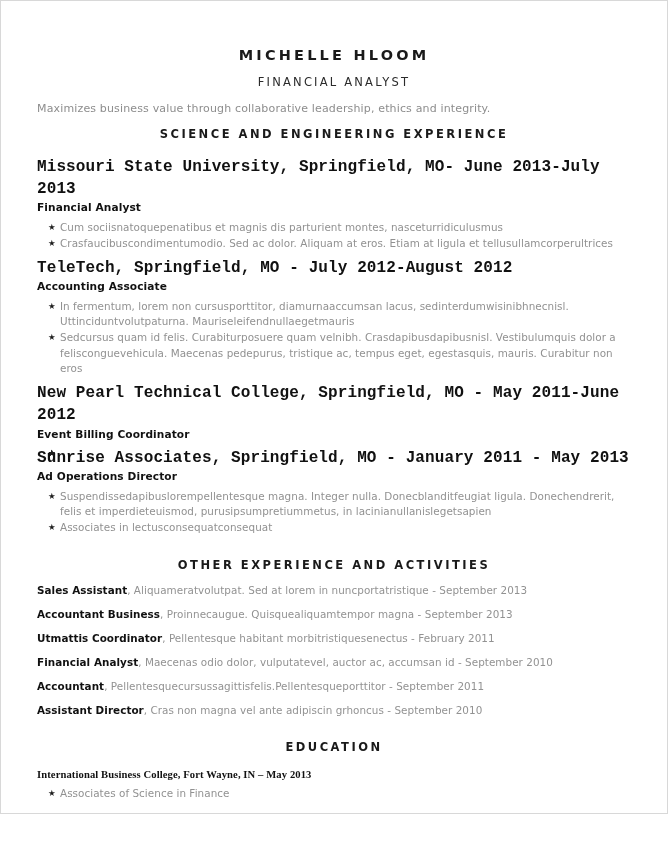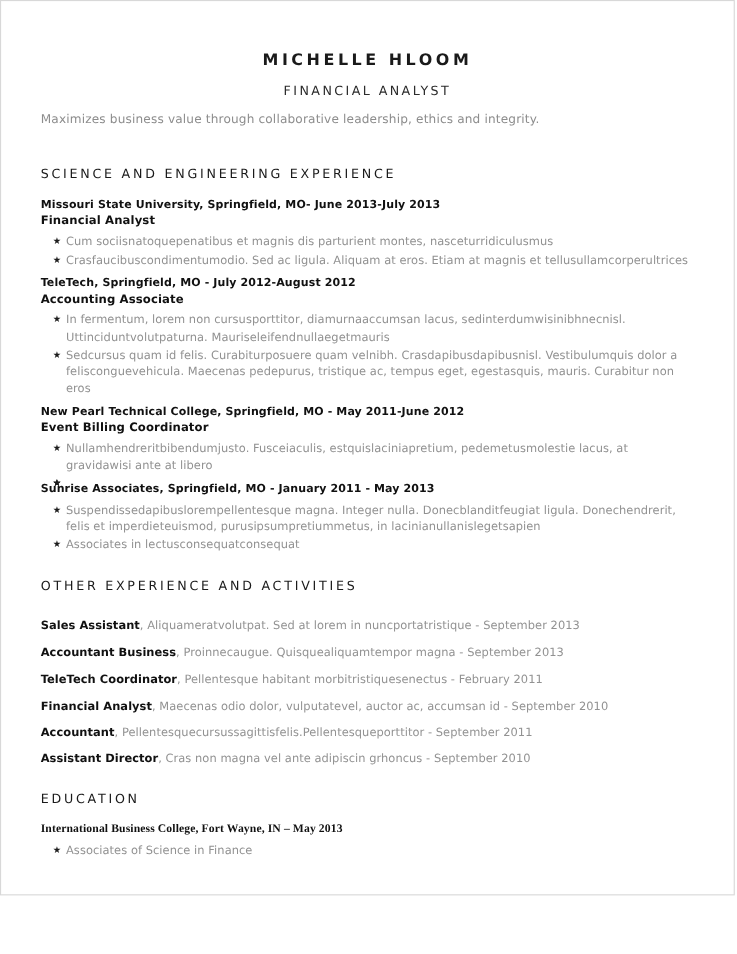--- a/index.html
+++ b/index.html
@@ -47,37 +47,39 @@
   .tagline {
     text-align: left;
     font-size: 11px;
     color: #8d8d8d;
     margin: 13px 0 0 0;
     letter-spacing: 0.15px;
   }
 
   
   .section-heading {
+    text-align: center;
     font-size: 11.5px;
-    font-weight: normal;
+    font-weight: bold;
     letter-spacing: 2.5px;
     color: #1a1a1a;
-    margin: 36px 0 0 0;
+    margin: 12px 0 0 0;
   }
   .section-heading.tight { margin-top: 22px; }
 
   
   .exp-block { margin-top: 6px; }
   .exp-block.first { margin-top: 15px; }
   .exp-org {
-    font-size: 10px;
+    font-size: 16px;
     font-weight: bold;
     color: #111;
     line-height: 1.38;
     letter-spacing: 0.1px;
+    font-family: Liberation Mono, monospace;
   }
   .exp-role {
     font-size: 10.6px;
     font-weight: bold;
     color: #111;
     line-height: 1.38;
     letter-spacing: 0.1px;
   }
   ul.bullets {
     list-style: none;
@@ -96,21 +98,21 @@
   ul.bullets li .star {
     position: absolute;
     left: 11px;
     top: 0;
     color: #1d1d1d;
     font-size: 8.5px;
     line-height: 1.75;
   }
 
   
-  .other-list { margin-top: 23px; }
+  .other-list { margin-top: 11px; }
   .other-item {
     font-size: 10.4px;
     color: #929292;
     line-height: 1.4;
     margin-bottom: 9.5px;
     letter-spacing: 0.05px;
   }
   .other-item .role {
     font-weight: bold;
     color: #111;
@@ -139,56 +141,57 @@
     <div class="tagline">Maximizes business value through collaborative leadership, ethics and integrity.</div>
 
     <div class="section-heading">SCIENCE AND ENGINEERING EXPERIENCE</div>
 
     <div id="experience-container">
         <div class="exp-block first">
           <div class="exp-org">Missouri State University, Springfield, MO- June 2013-July 2013</div>
           <div class="exp-role">Financial Analyst</div>
           <ul class="bullets">
             <li><span class="star">★</span><span>Cum sociisnatoquepenatibus et magnis dis parturient montes, nasceturridiculusmus</span></li>
-            <li><span class="star">★</span><span>Crasfaucibuscondimentumodio. Sed ac ligula. Aliquam at eros. Etiam at magnis et tellusullamcorperultrices</span></li>
+            <li><span class="star">★</span><span>Crasfaucibuscondimentumodio. Sed ac dolor. Aliquam at eros. Etiam at ligula et tellusullamcorperultrices</span></li>
           </ul>
         </div>
         <div class="exp-block">
           <div class="exp-org">TeleTech, Springfield, MO - July 2012-August 2012</div>
           <div class="exp-role">Accounting Associate</div>
           <ul class="bullets">
             <li><span class="star">★</span><span>In fermentum, lorem non cursusporttitor, diamurnaaccumsan lacus, sedinterdumwisinibhnecnisl. Uttinciduntvolutpaturna. Mauriseleifendnullaegetmauris</span></li>
             <li><span class="star">★</span><span>Sedcursus quam id felis. Curabiturposuere quam velnibh. Crasdapibusdapibusnisl. Vestibulumquis dolor a feliscongue​vehicula. Maecenas pedepurus, tristique ac, tempus eget, egestasquis, mauris. Curabitur non eros</span></li>
           </ul>
         </div>
         <div class="exp-block">
           <div class="exp-org">New Pearl Technical College, Springfield, MO - May 2011-June 2012</div>
           <div class="exp-role">Event Billing Coordinator</div>
           <ul class="bullets">
-            <li><span class="star">★</span><span>Nullamhendreritbibendumjusto. Fusceiaculis, estquislaciniapretium, pedemetusmolestie lacus, at gravidawisi ante at libero</span></li>
+            <li><span class="star">★</span></li>
             <li><span class="star">★</span></li>
             <li><span class="star">★</span></li>
             <li><span class="star">★</span></li>
           </ul>
         </div>
         <div class="exp-block">
           <div class="exp-org">Sunrise Associates, Springfield, MO - January 2011 - May 2013</div>
+          <div class="exp-role">Ad Operations Director</div>
           <ul class="bullets">
             <li><span class="star">★</span><span>Suspendissedapibuslorempellentesque magna. Integer nulla. Donecblanditfeugiat ligula. Donechendrerit, felis et imperdieteuismod, purusipsumpretiummetus, in lacinianullanislegetsapien</span></li>
             <li><span class="star">★</span><span>Associates in lectusconsequatconsequat</span></li>
           </ul>
         </div>
       </div>
 
     <div class="section-heading tight">OTHER EXPERIENCE AND ACTIVITIES</div>
 
     <div class="other-list" id="other-container">
         <div class="other-item"><span class="role">Sales Assistant</span><span>, Aliquameratvolutpat. Sed at lorem in nuncportatristique - September 2013</span></div>
         <div class="other-item"><span class="role">Accountant Business</span><span>, Proinnecaugue. Quisquealiquamtempor magna - September 2013</span></div>
-        <div class="other-item"><span class="role">TeleTech Coordinator</span><span>, Pellentesque habitant morbitristiquesenectus - February 2011</span></div>
+        <div class="other-item"><span class="role">Utmattis Coordinator</span><span>, Pellentesque habitant morbitristiquesenectus - February 2011</span></div>
         <div class="other-item"><span class="role">Financial Analyst</span><span>, Maecenas odio dolor, vulputatevel, auctor ac, accumsan id - September 2010</span></div>
         <div class="other-item"><span class="role">Accountant</span><span>, Pellentesquecursussagittisfelis.Pellentesqueporttitor - September 2011</span></div>
         <div class="other-item"><span class="role">Assistant Director</span><span>, Cras non magna vel ante adipiscin grhoncus - September 2010</span></div>
       </div>
 
     <div class="section-heading tight">EDUCATION</div>
 
     <div id="education-container">
         <div class="edu-block">
           <div class="edu-school">International Business College, Fort Wayne, IN – May 2013</div>

